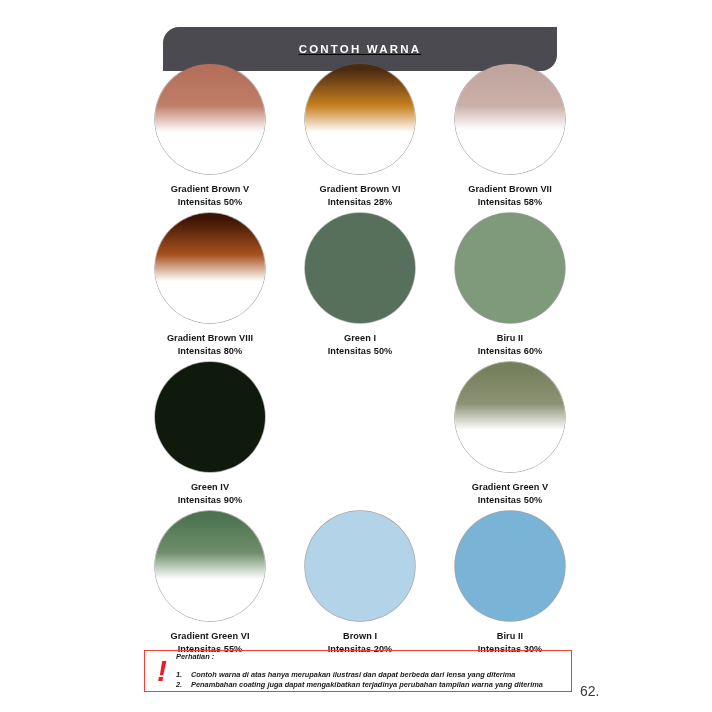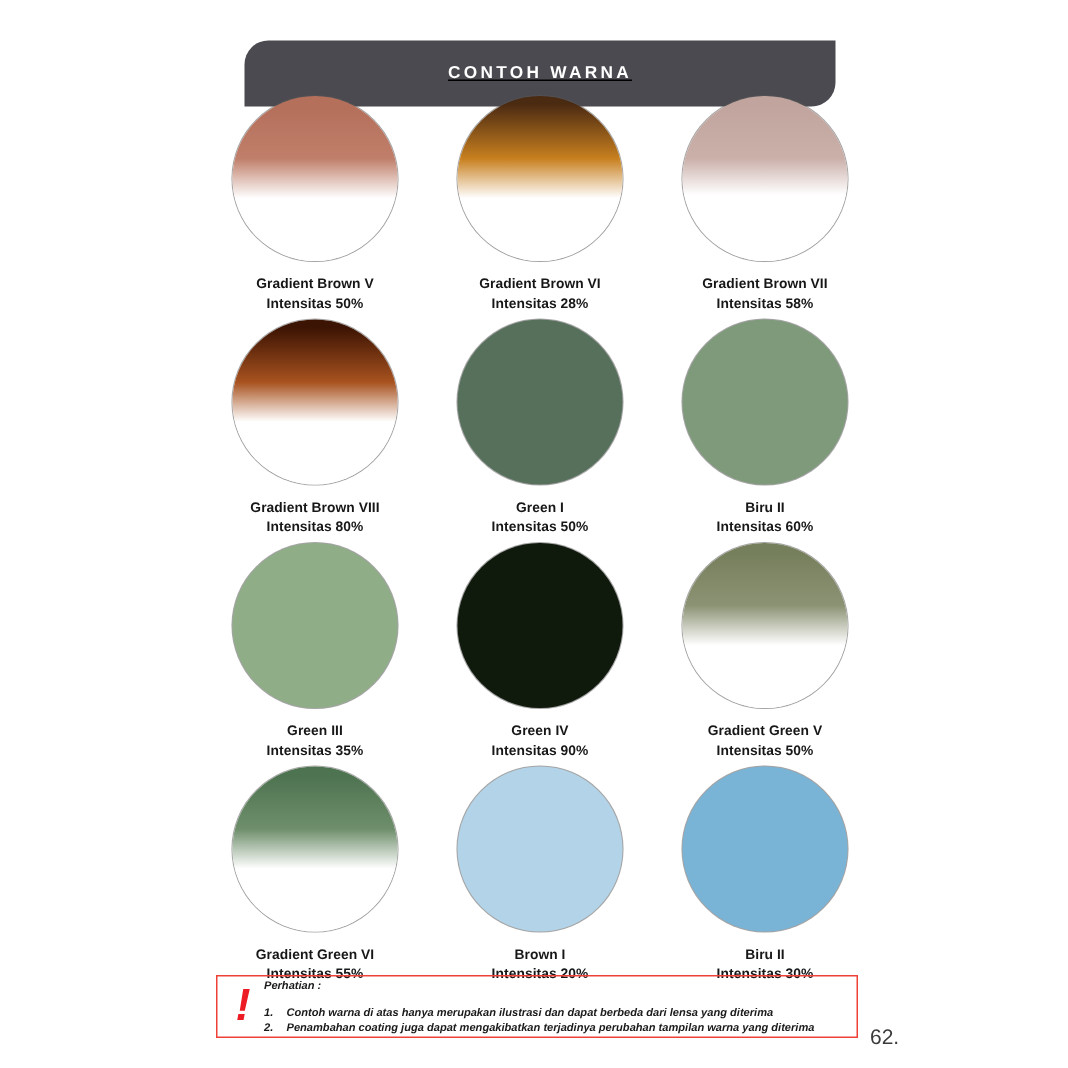--- a/index.html
+++ b/index.html
@@ -145,24 +145,20 @@
         <div class="swatch-circle" style="background: rgb(86, 112, 92);"></div>
         <div class="swatch-label"><span>Green I</span><span class="l2">Intensitas 50%</span></div>
       </div>
       <div class="swatch-cell">
         <div class="swatch-circle" style="background: rgb(126, 154, 122);"></div>
         <div class="swatch-label"><span>Biru II</span><span class="l2">Intensitas 60%</span></div>
       </div>
     </div>
     <div class="swatch-row">
       <div class="swatch-cell">
-        <div class="swatch-circle" style="background: rgb(143, 173, 135);"></div>
-        <div class="swatch-label"><span>Green III</span><span class="l2">Intensitas 35%</span></div>
-      </div>
-      <div class="swatch-cell">
         <div class="swatch-circle" style="background: rgb(15, 26, 13);"></div>
         <div class="swatch-label"><span>Green IV</span><span class="l2">Intensitas 90%</span></div>
       </div>
       <div class="swatch-cell">
         <div class="swatch-circle" style="background: linear-gradient(rgb(118, 127, 92) 0%, rgb(118, 127, 92) 6%, rgb(140, 147, 117) 38%, rgb(255, 255, 255) 62%, rgb(255, 255, 255) 100%);"></div>
         <div class="swatch-label"><span>Gradient Green V</span><span class="l2">Intensitas 50%</span></div>
       </div>
     </div>
     <div class="swatch-row">
       <div class="swatch-cell">

